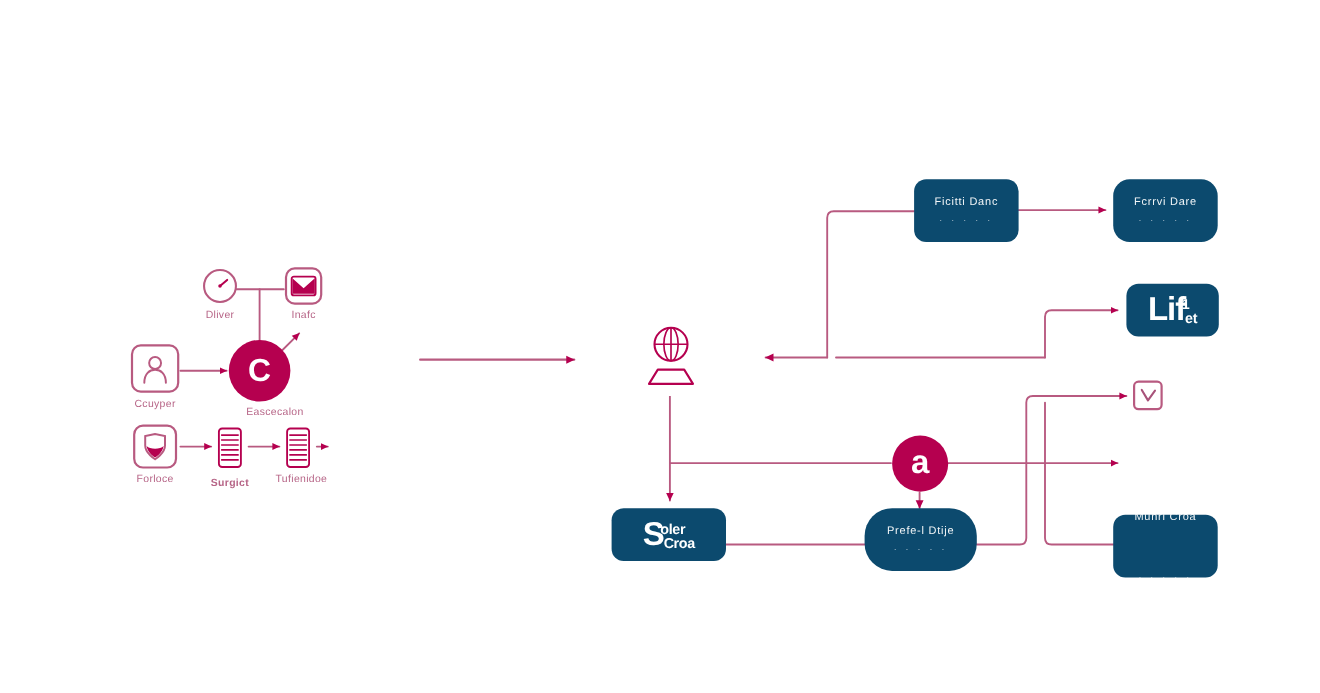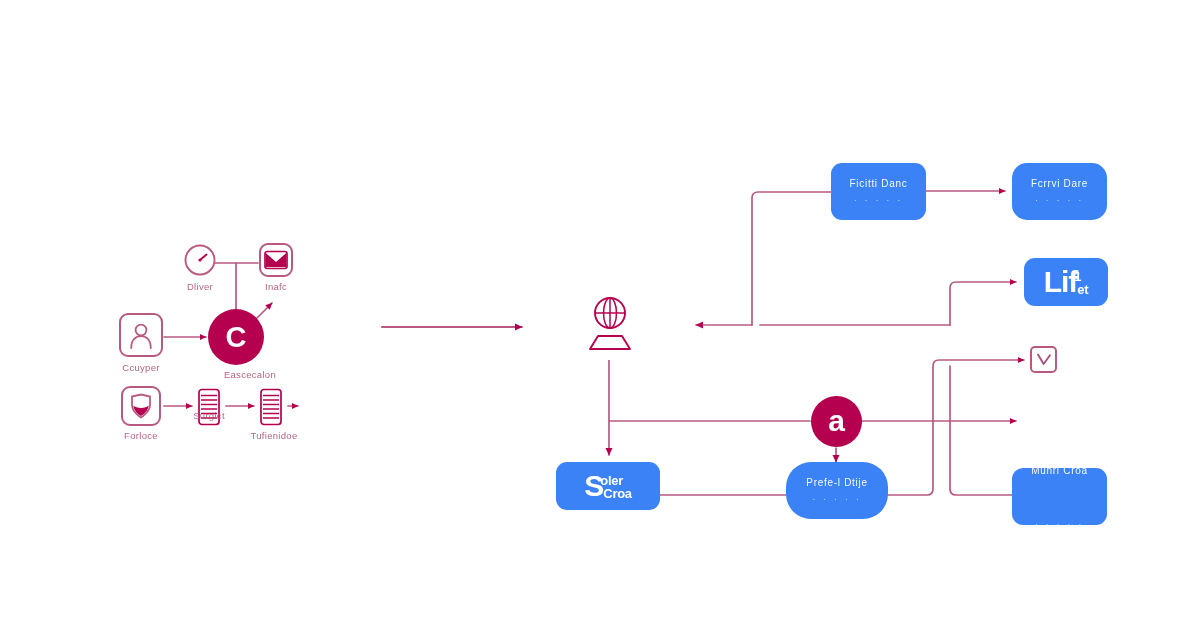--- a/index.html
+++ b/index.html
@@ -66,21 +66,21 @@
     justify-content: center;
     color: #ffffff;
     font-weight: 700;
     box-sizing: border-box;
   }
 
   
   .chip {
     position: absolute;
     box-sizing: border-box;
-    background: #3b82f6;
+    background: #0c4a6e;
     border-radius: 11px;
     display: flex;
     flex-direction: column;
     align-items: center;
     justify-content: center;
     color: #ffffff;
   }
   .chip .t1 {
     font-size: 10px;
     letter-spacing: .7px;
@@ -249,21 +249,21 @@
       <g stroke="#b5004f" stroke-width="1.5">
         <path d="M5 7.5 h16"></path>
           <path d="M5 12 h16"></path>
           <path d="M5 16.5 h16"></path>
         <path d="M5 21 h16"></path>
           <path d="M5 25.5 h16"></path>
           <path d="M5 30 h16"></path>
       </g>
     </svg>
   </div>
-  <div class="icon-label" style="left:169px; top:410px; width:80px;">Surgict</div>
+  <div class="icon-label" style="left:169px; top:434px; width:80px;font-weight:bold;">Surgict</div>
 
   <div class="node" style="left:258px; top:388px; width:26px; height:38px;">
     <svg width="26" height="38" viewBox="0 0 26 38">
       <rect x="3" y="1.5" width="20" height="35" rx="3" fill="#fff" stroke="#b5004f" stroke-width="1.7"></rect>
       <g stroke="#b5004f" stroke-width="1.5">
         <path d="M5 7.5 h16"></path>
           <path d="M5 12 h16"></path>
           <path d="M5 16.5 h16"></path>
         <path d="M5 21 h16"></path>
           <path d="M5 25.5 h16"></path>

